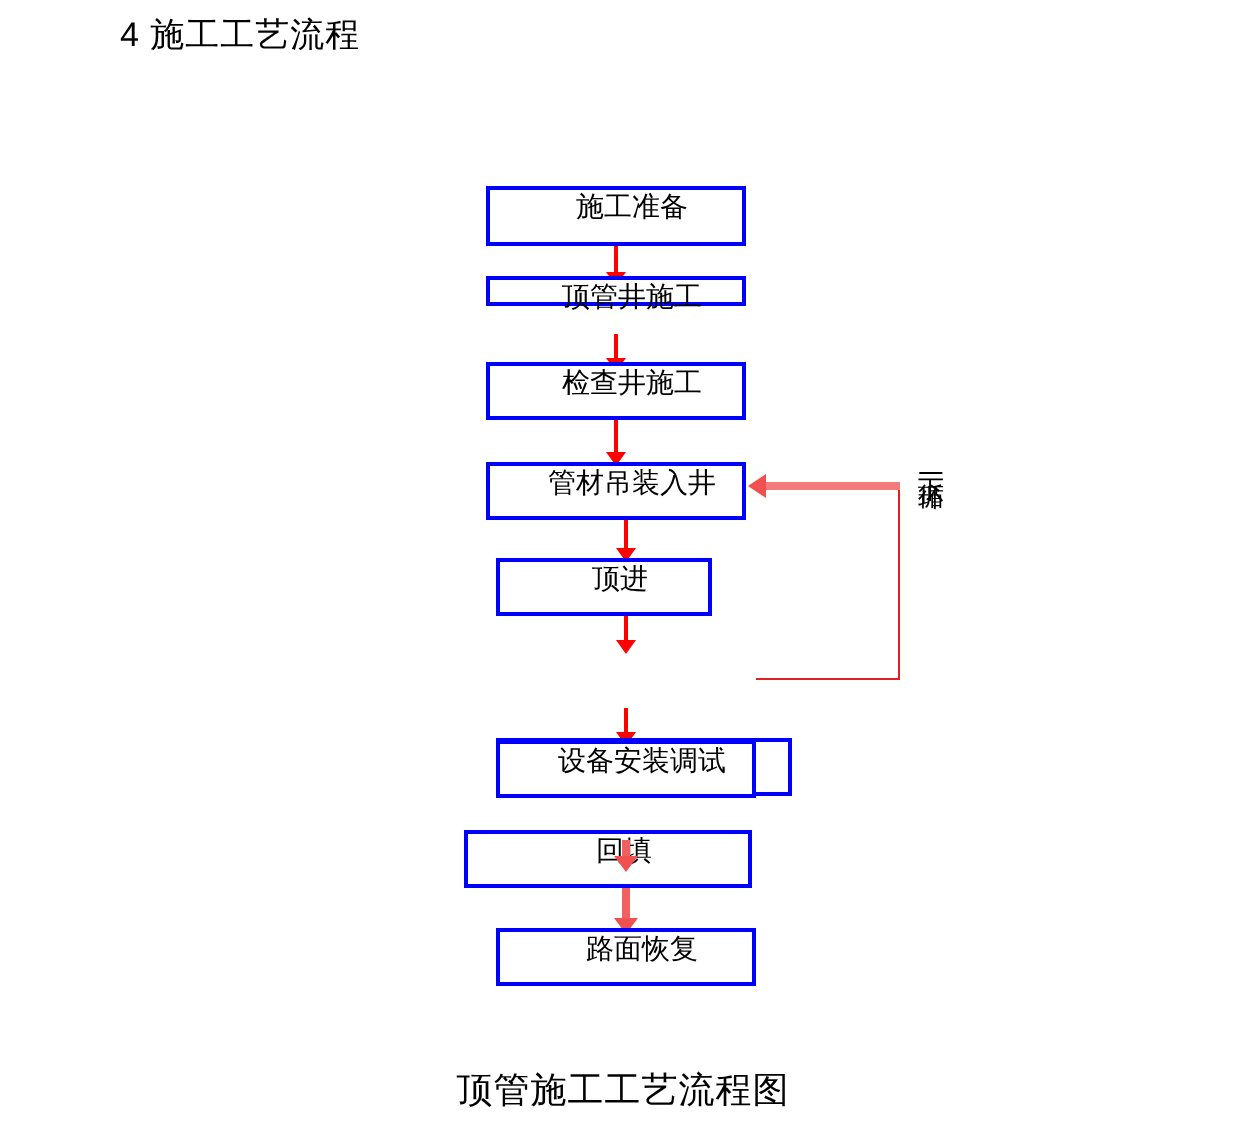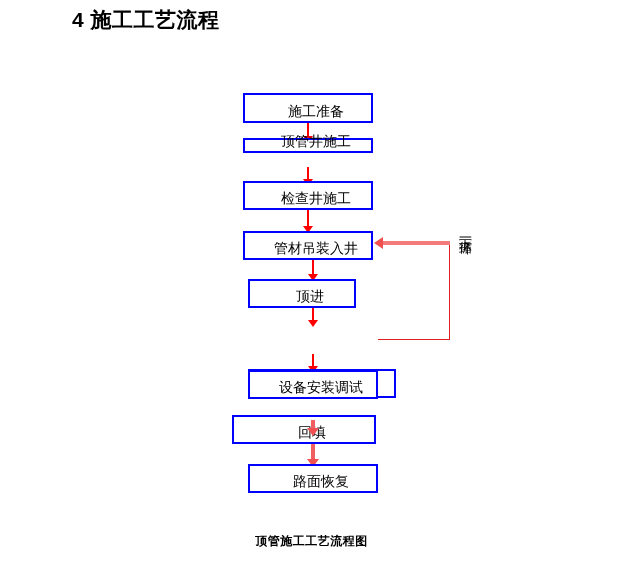--- a/index.html
+++ b/index.html
@@ -17,60 +17,60 @@
   }
   .page {
     position: relative;
     width: 623px;
     height: 564px;
   }
 
   
   .heading {
     position: absolute;
-    left: 72px;
+    left: 60px;
     top: 6px;
-    font-size: 21px;
-    font-weight: bold;
+    font-size: 17px;
+    font-weight: normal;
     letter-spacing: 0.5px;
     white-space: nowrap;
   }
   .body-para {
     position: absolute;
     left: 95px;
     top: 34px;
     font-size: 14px;
     white-space: nowrap;
   }
   .caption {
     position: absolute;
     left: 0;
     top: 533px;
     width: 623px;
     text-align: center;
-    font-size: 12px;
-    font-weight: bold;
+    font-size: 18px;
+    font-weight: normal;
     letter-spacing: 0.5px;
   }
 
   
   .flow {
     position: absolute;
     left: 0;
     top: 0;
     width: 623px;
     height: 564px;
   }
   .node {
     position: absolute;
     box-sizing: border-box;
     border: 2px solid #0000ff;
     background: #ffffff;
     display: flex;
-    align-items: flex-end;
+    align-items: flex-start;
     justify-content: center;
     font-size: 14px;
     color: #000000;
     white-space: nowrap;
     z-index: 3;
     padding-left: 16px;
   }
   
   .conn {
     position: absolute;

